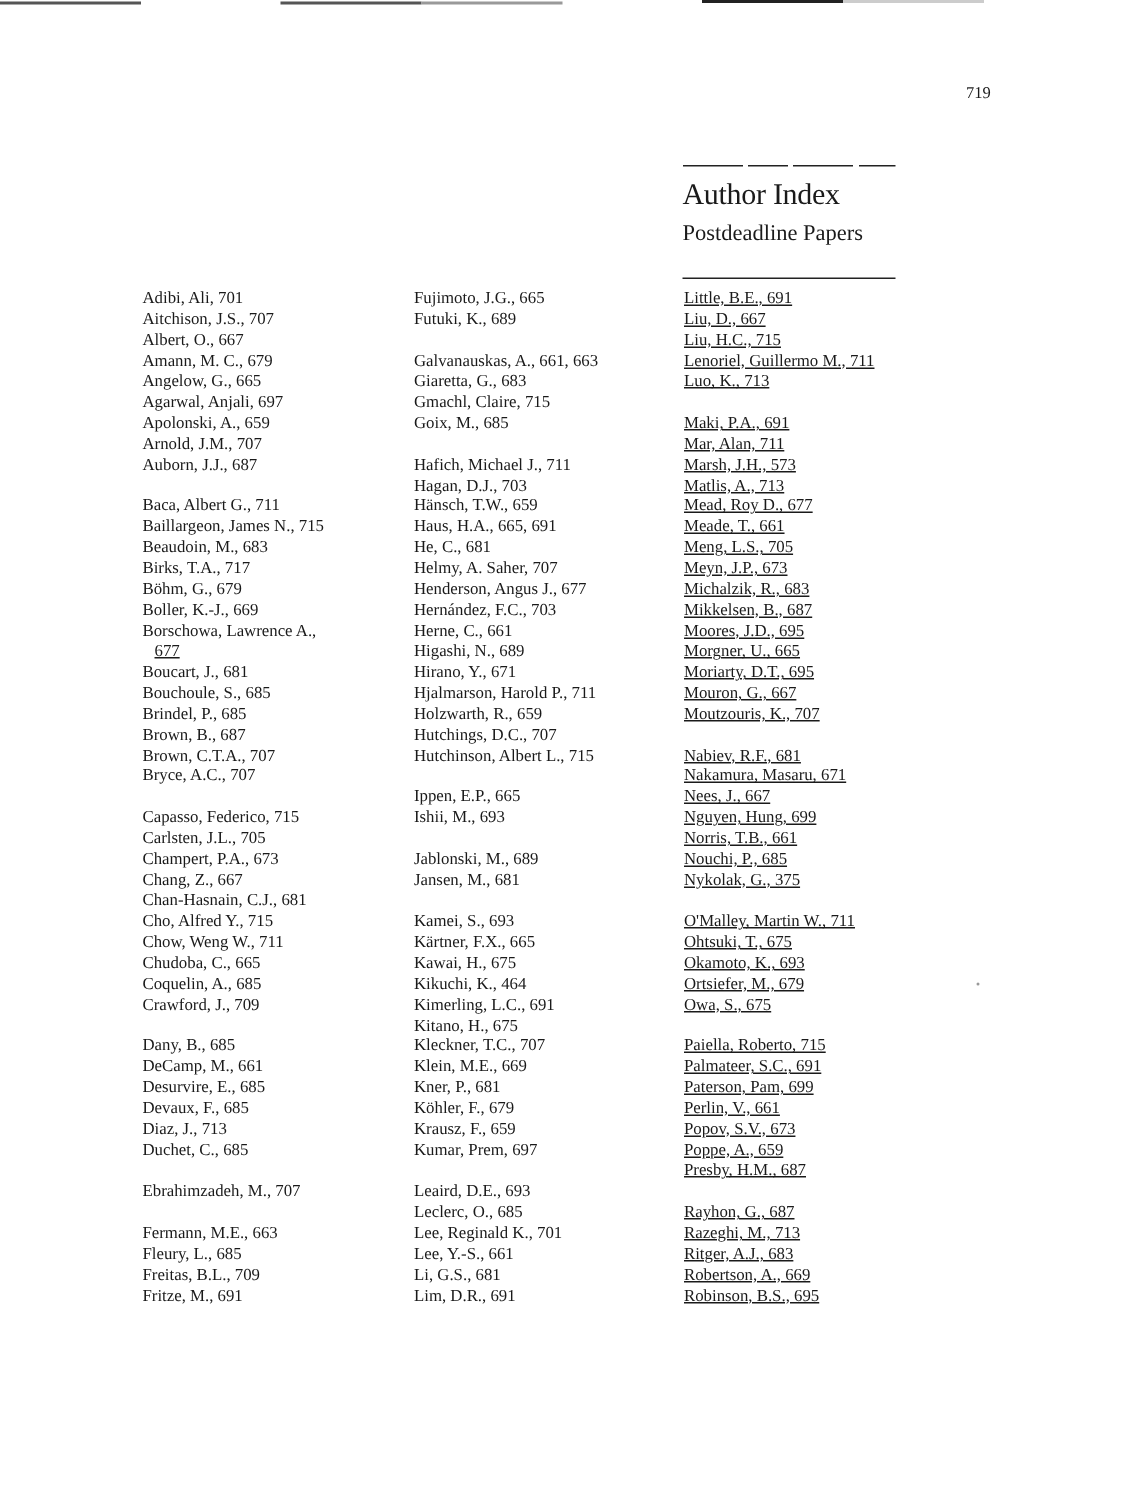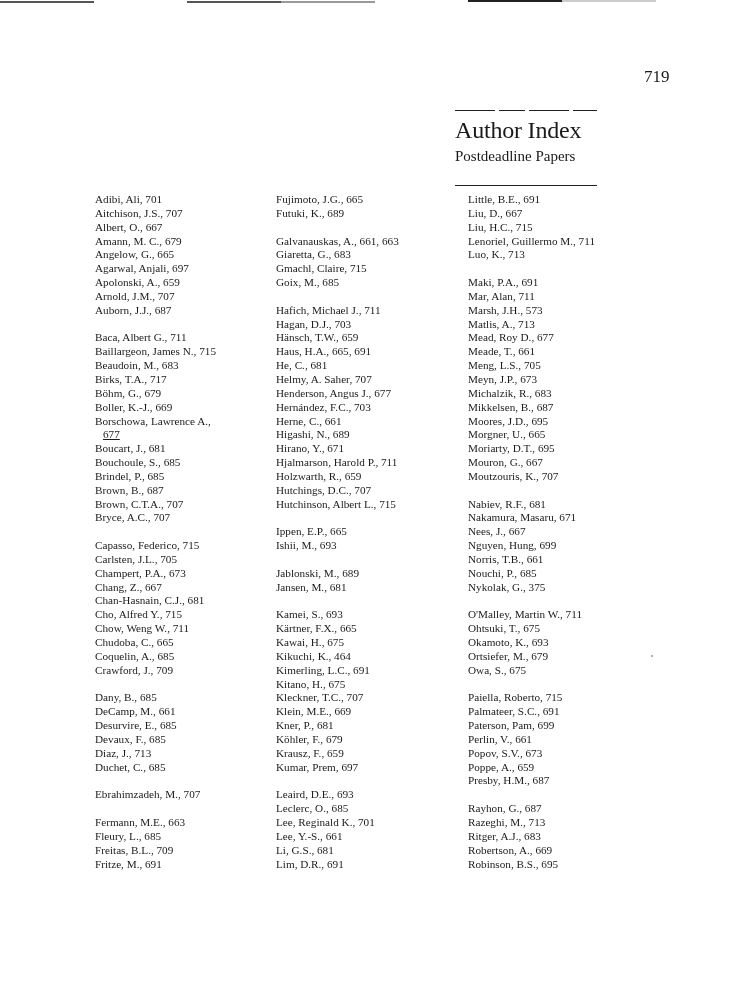--- a/index.html
+++ b/index.html
@@ -1,28 +1,28 @@
 <!DOCTYPE html>
 <html><head>
 <meta charset="utf-8">
 <style>
   html, body { margin: 0; padding: 0; background: #ffffff; }
   body { width: 755px; height: 1000px; position: relative; overflow: hidden;
          font-family: "Liberation Serif", "DejaVu Serif", serif; color: #1a1a1a; }
   .scanline { position: absolute; top: 1px; height: 2px; }
-  .page-number { position: absolute; top: 67px; left: 644px; font-size: 17px; }
+  .page-number { position: absolute; top: 56px; left: 644px; font-size: 11px; }
   .header-block { position: absolute; left: 455px; top: 110px; width: 142px; }
   .rule { height: 1px; background: #222; }
   .rule.dashed { background: repeating-linear-gradient(90deg, #222 0 40px, transparent 40px 44px, #222 44px 70px, transparent 70px 74px); }
-  .title { font-size: 24px; line-height: 26px; margin-top: 6px; letter-spacing: -0.2px; }
+  .title { font-size: 20px; line-height: 26px; margin-top: 6px; letter-spacing: -0.2px; }
   .subtitle { font-size: 15px; line-height: 18px; margin-top: 4px; margin-bottom: 20px; }
   .col { position: absolute; top: 193px; font-size: 11.2px; line-height: 13.85px; }
   .col-1 { left: 95px; }
   .col-2 { left: 276px; }
-  .col-3 { left: 468px; }
+  .col-3 { left: 456px; text-decoration: underline; }
   .entry { white-space: nowrap; }
   .entry.cont { padding-left: 8px; text-decoration: underline; }
   .gap { height: 13.85px; }
   .speck { position: absolute; width: 2px; height: 2px; background: #999; border-radius: 1px; }
 </style>
 </head>
 <body>
 
 <div class="scanline" style="left:0;width:94px;background:#555;"></div>
 <div class="scanline" style="left:187px;width:94px;background:#555;"></div>

